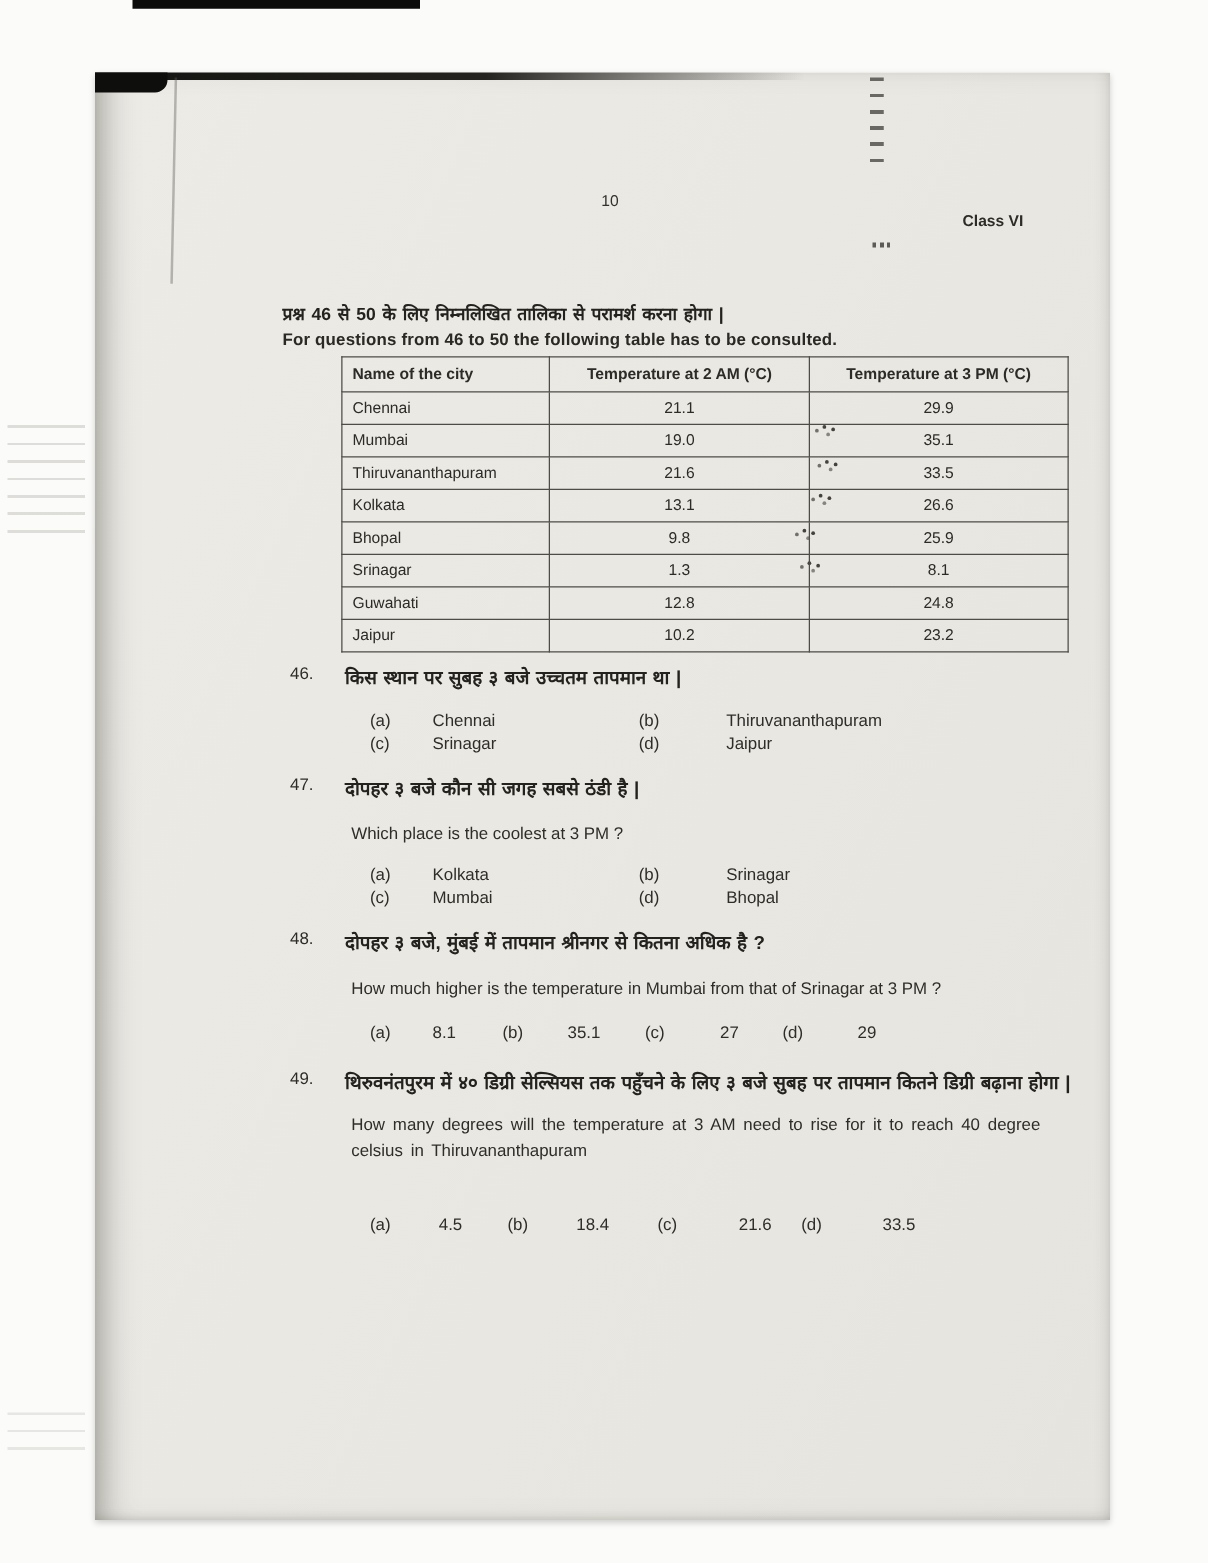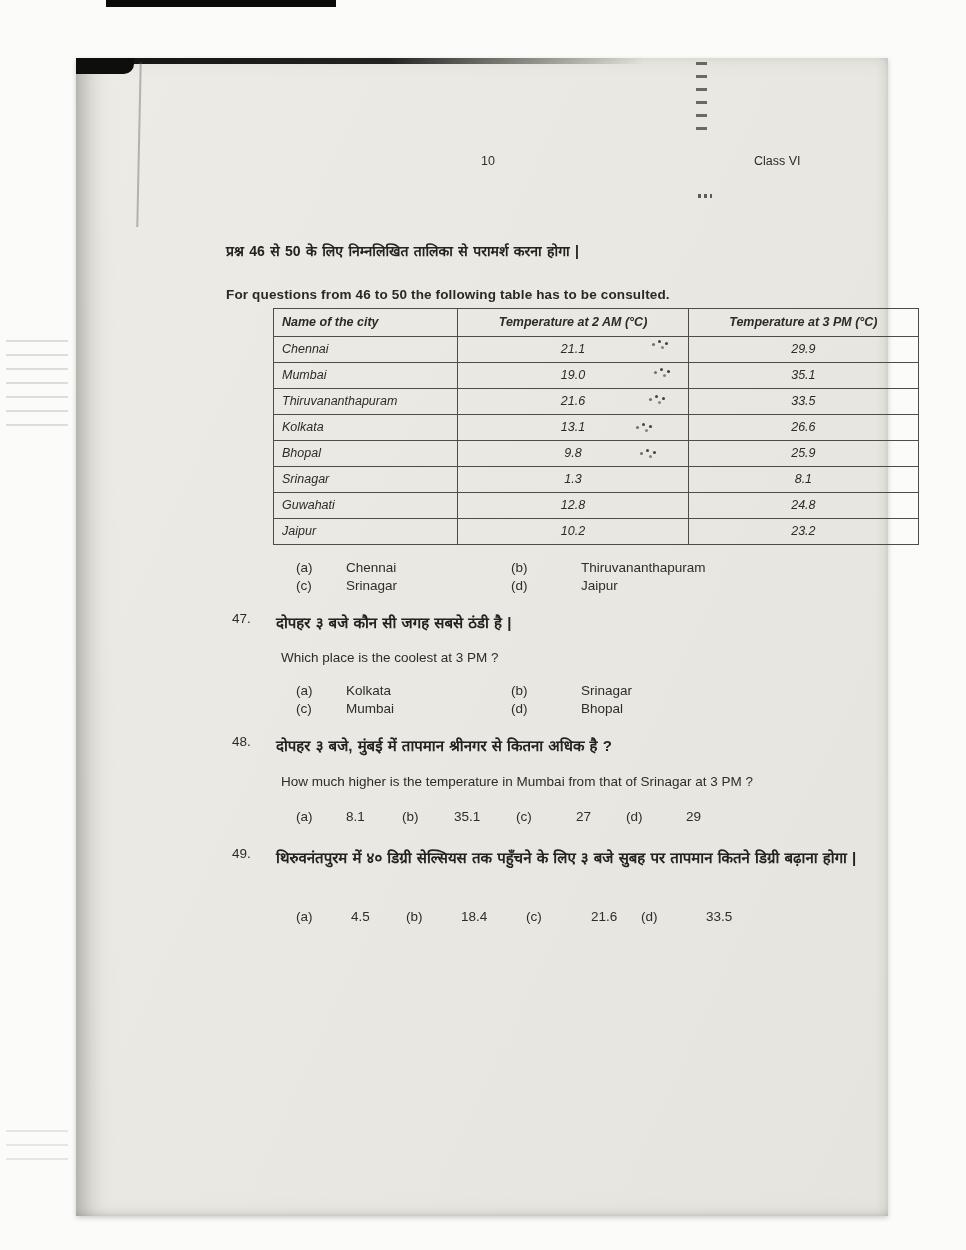--- a/index.html
+++ b/index.html
@@ -42,27 +42,27 @@
     background:repeating-linear-gradient(90deg,#3a3833 0 3px, transparent 3px 6px); opacity:.8; }
 
   .dots { position:absolute; width:3px; height:3px; background:#45423c; border-radius:50%;
     box-shadow:7px 2px 0 #45423c, -6px 3px 0 rgba(69,66,60,.72), 3px 6px 0 rgba(69,66,60,.6); }
 
   
   .content { position:absolute; left:150px; top:96px; width:648px; }
 
   .hdr { position:relative; height:16px; font-size:12.5px; }
   .page-num { position:absolute; left:244px; color:#333129;margin-left:11px; }
-  .class-label { position:absolute; left:528px; font-weight:normal; color:#2e2c26; }
+  .class-label { position:absolute; left:544px; font-weight:bold; color:#2e2c26;margin-top:16px; }
 
   .intro-hi { margin-top:72px; font-size:14px; font-weight:600; color:#23221e;
     word-spacing:1.5px; line-height:1.4; }
-  .intro-en { margin-top:25px; font-size:13.5px; font-weight:bold; color:#2a2924; letter-spacing:.15px; }
-
-  table.temps { margin:6px 16px 0 47px; width:646px; border-collapse:collapse; font-size:12.5px; color:#2c2b27;font-style:italic; }
+  .intro-en { margin-top:2px; font-size:13.5px; font-weight:bold; color:#2a2924; letter-spacing:.15px; }
+
+  table.temps { margin:6px 16px 0 47px; width:582px; border-collapse:collapse; font-size:12.5px; color:#2c2b27; }
   table.temps th, table.temps td { border:1px solid #4e4c47; padding:3px 8px; line-height:1.2; }
   table.temps th { height:28px; text-align:center; font-weight:bold; }
   table.temps th:first-child { text-align:left; }
   table.temps td { height:26px; text-align:center; }
   table.temps td:first-child { text-align:left; }
 
   .question { position:relative; }
   .q46 { margin-top:9px; }
   .q47 { margin-top:18px; }
   .q48 { margin-top:18px; }
@@ -158,20 +158,24 @@
         </tr>
         <tr>
           <td>Jaipur</td>
           <td>10.2</td>
           <td>23.2</td>
         </tr>
       </tbody>
     </table>
 
     <div class="question q46">
+      <div class="q-line">
+        <span class="q-num">46.</span>
+        <span class="q-hi">किस स्थान पर सुबह ३ बजे उच्चतम तापमान था |</span>
+      </div>
       <div class="opts-grid">
         <span>(a)</span>
         <span>Chennai</span>
         <span>(b)</span>
         <span>Thiruvananthapuram</span>
         <span>(c)</span>
         <span>Srinagar</span>
         <span>(d)</span>
         <span>Jaipur</span>
       </div>
@@ -211,20 +215,21 @@
         <span>(d)</span>
         <span>29</span>
       </div>
     </div>
 
     <div class="question q49">
       <div class="q-line">
         <span class="q-num">49.</span>
         <span class="q-hi">थिरुवनंतपुरम में ४० डिग्री सेल्सियस तक पहुँचने के लिए ३ बजे सुबह पर तापमान कितने डिग्री बढ़ाना होगा |</span>
       </div>
+      <p class="q-en wrap">How many degrees will the temperature at 3 AM need to rise for it to reach 40 degree celsius in Thiruvananthapuram</p>
       <div class="opts-inline">
         <span>(a)</span>
         <span>4.5</span>
         <span>(b)</span>
         <span>18.4</span>
         <span>(c)</span>
         <span>21.6</span>
         <span>(d)</span>
         <span>33.5</span>
       </div>

